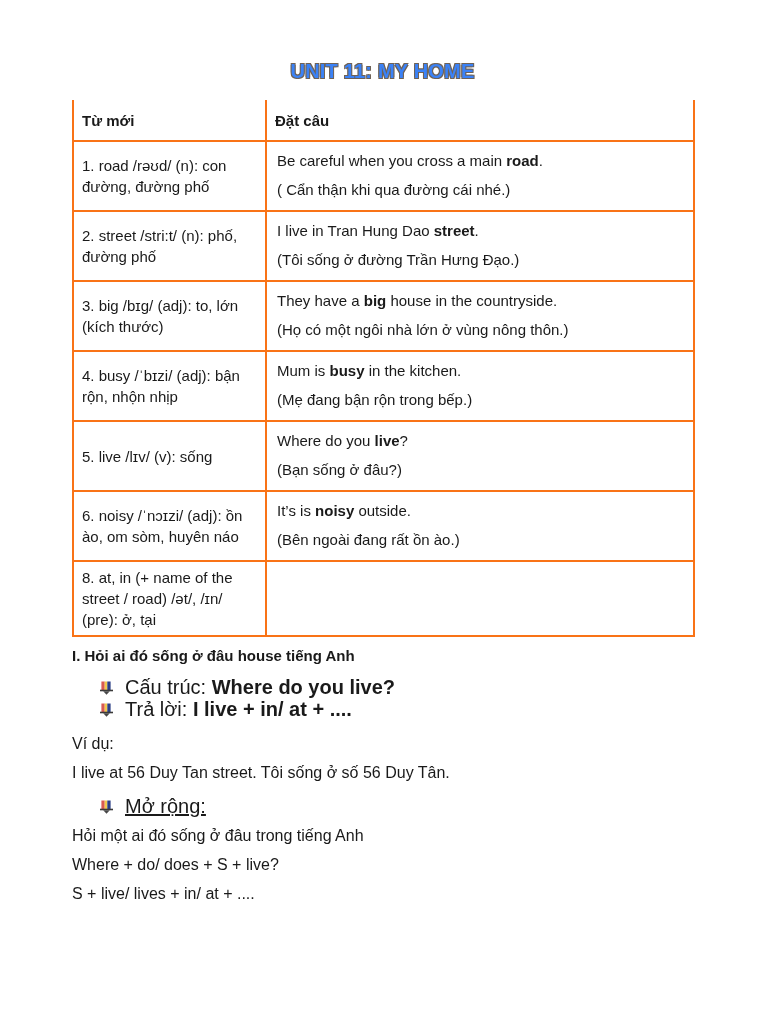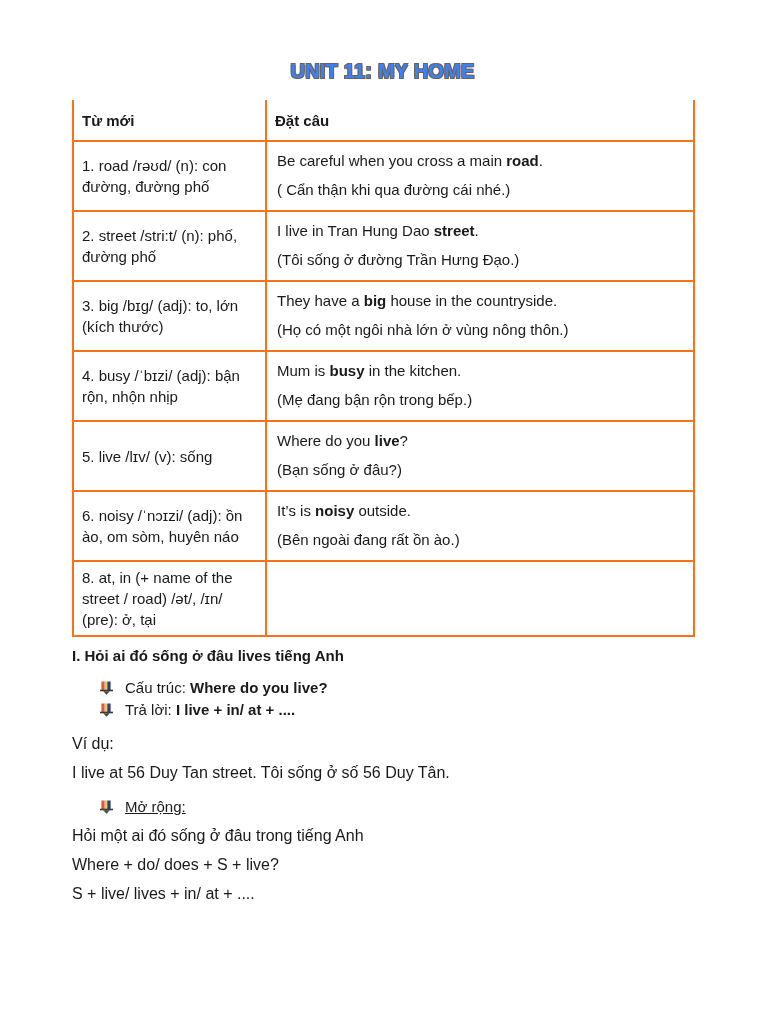--- a/index.html
+++ b/index.html
@@ -59,21 +59,21 @@
     font-weight: bold;
     font-size: 15px;
     margin: 8px 0 11px 0;
     line-height: 21px;
   }
   .bullet-row {
     display: flex;
     align-items: center;
     padding-left: 28px;
     margin: 1px 0;
-    font-size: 15px;
+    font-size: 20px;
     line-height: 21px;
   }
   .bullet-row .bicon { margin-right: 12px; flex: 0 0 auto; display: inline-flex; }
   .para {
     font-size: 16px;
     line-height: 21px;
     margin: 8px 0 8px 0;
   }
   .gap-top { margin-top: 13px; }
   .expansion-row { margin: 13px 0 8px 0; }
@@ -141,21 +141,21 @@
           <p>(Bên ngoài đang rất ồn ào.)</p>
         </td>
       </tr>
       <tr class="vrow-last">
         <td class="term">8. at, in (+ name of the street / road)   /ət/, /ɪn/ (pre): ở, tại</td>
         <td class="sent"></td>
       </tr>
     </tbody>
   </table>
 
-  <p class="section-heading">I. Hỏi ai đó sống ở đâu lives tiếng Anh</p>
+  <p class="section-heading">I. Hỏi ai đó sống ở đâu house tiếng Anh</p>
 
   <div class="bullet-row">
     <span class="bicon">
       <svg width="13" height="14" viewBox="0 0 13 14" aria-hidden="true">
         <rect x="1.4" y="0.5" width="3.3" height="9" fill="#D95A52"></rect>
         <rect x="4.7" y="0.5" width="2.6" height="9" fill="#EFC94C"></rect>
         <rect x="7.3" y="0.5" width="3.3" height="9" fill="#2B3F87"></rect>
         <rect x="0" y="8.7" width="13" height="1.6" fill="#3a3a3a"></rect>
         <polygon points="3.2,10.3 9.8,10.3 6.5,13.8" fill="#474747"></polygon>
       </svg>

